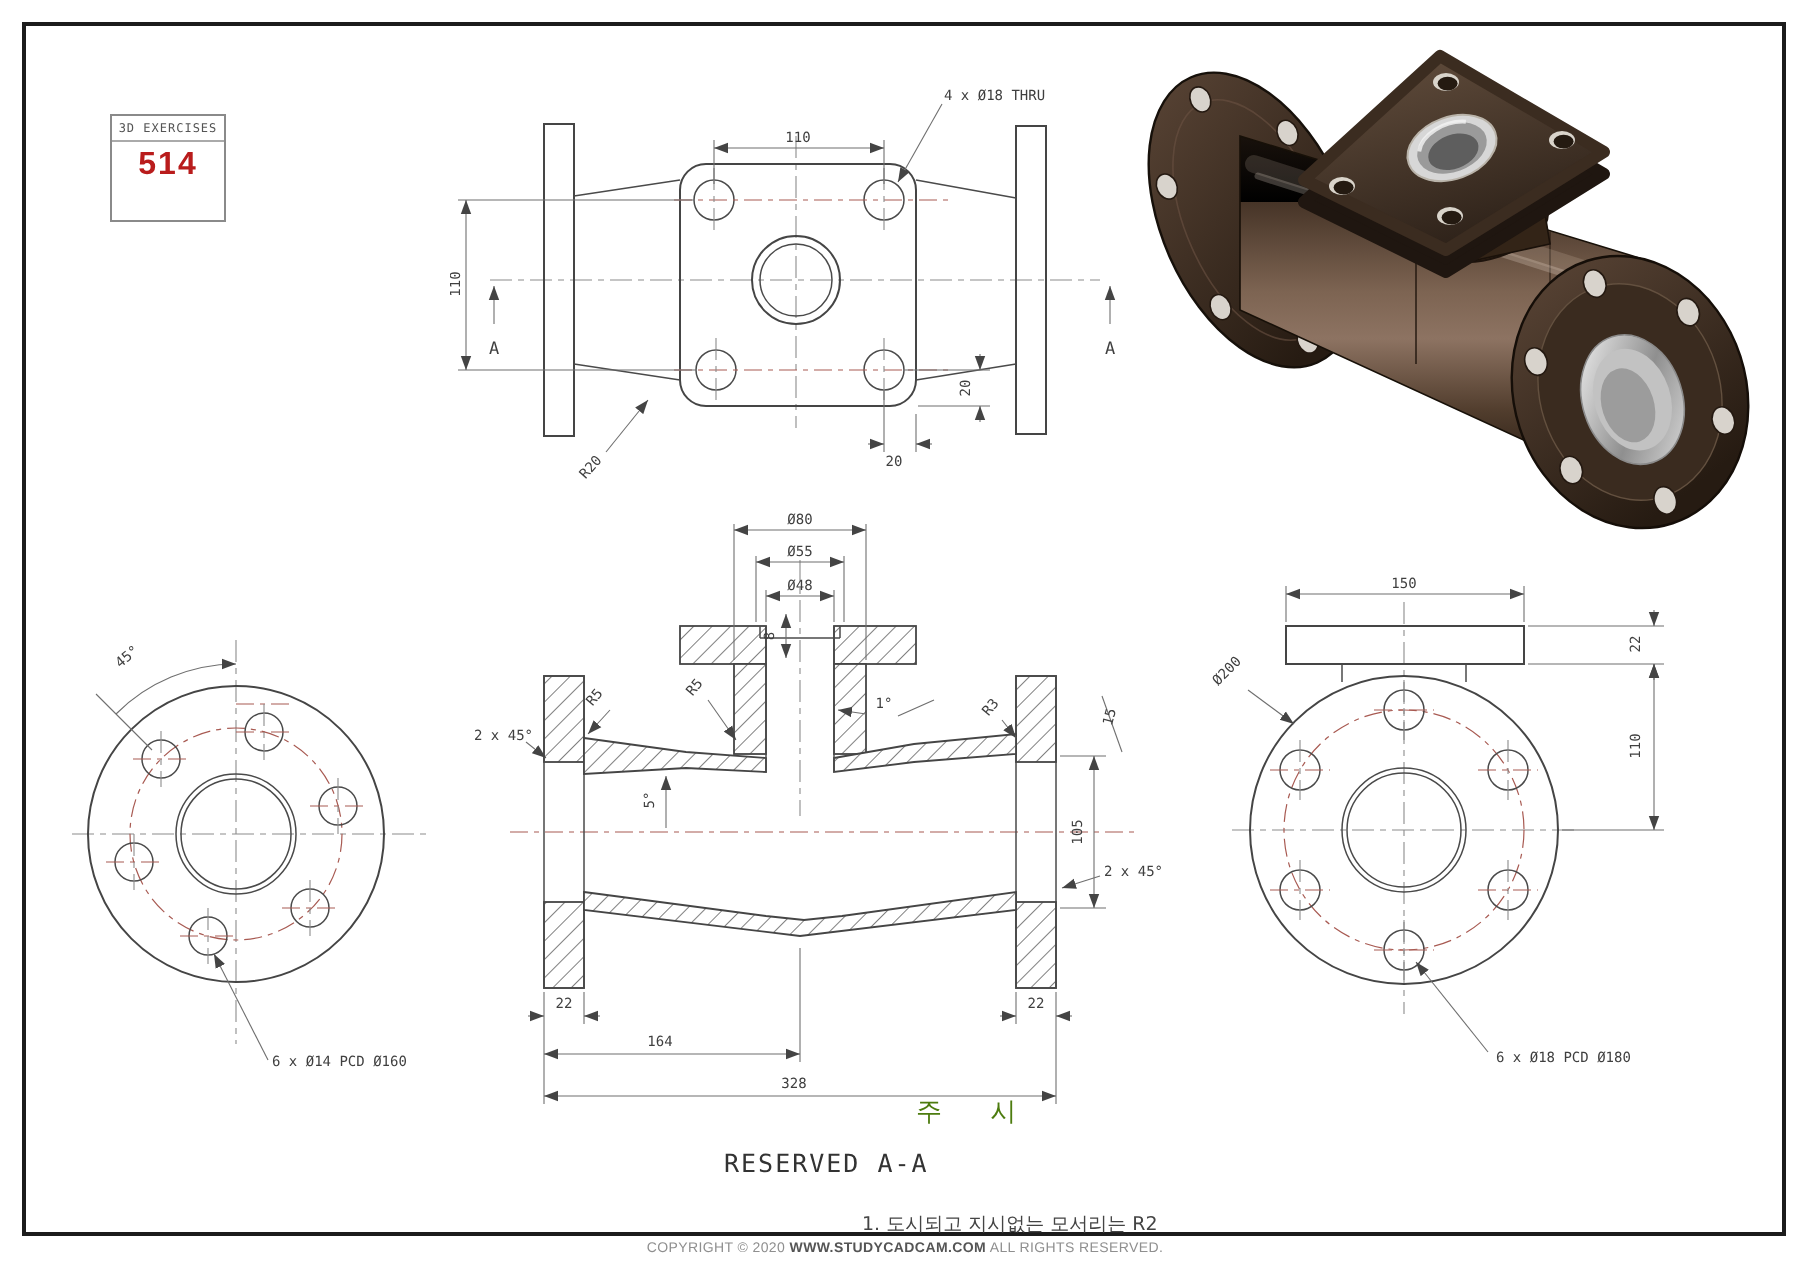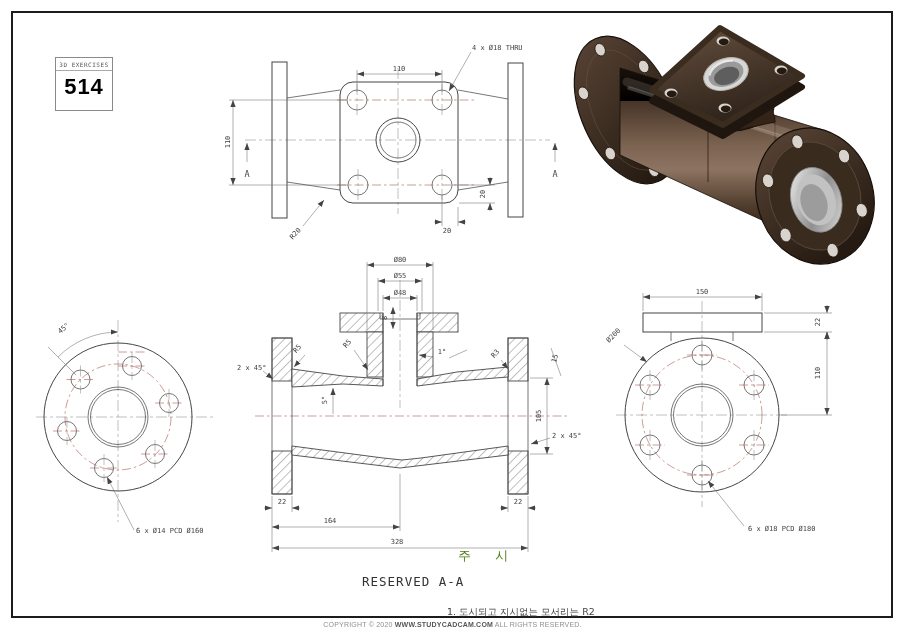--- a/index.html
+++ b/index.html
@@ -3,24 +3,24 @@
 <meta charset="utf-8">
 <style>
   html,body{margin:0;padding:0;background:#e8e8e8;}
   #sheet{position:relative;width:905px;height:640px;background:#ffffff;overflow:hidden;
          font-family:"DejaVu Sans Mono", monospace;color:#3f3f3f;}
   #frame{position:absolute;left:11px;top:11px;width:878px;height:603px;
          border:2.5px solid #1c1c1c;}
   .abs{position:absolute;}
   #exbox{left:55px;top:57px;width:56px;height:52px;border:1.2px solid #8a8a8a;background:#fff;text-align:center;}
   #exbox .lbl{font-size:6px;letter-spacing:.5px;color:#555;border-bottom:1px solid #aaa;padding:3px 1px 2px;font-family:"DejaVu Sans Mono",monospace;}
-  #exbox .num{font-size:22px;font-weight:bold;color:#000000;font-family:"Liberation Sans",sans-serif;letter-spacing:1px;padding-top:3px;}
+  #exbox .num{font-size:16px;font-weight:bold;color:#b91c1c;font-family:"Liberation Sans",sans-serif;letter-spacing:1px;padding-top:3px;}
   #section-title{left:362px;top:574px;font-size:12.5px;letter-spacing:1px;color:#333;}
   #notes-heading{left:458px;top:547px;font-size:13px;letter-spacing:10px;color:#4d7c0f;font-family:"DejaVu Sans",sans-serif;}
-  #note1{left:447px;top:606px;font-size:9.5px;color:#444;z-index:5;font-family:"DejaVu Sans",sans-serif;}
+  #note1{left:431px;top:606px;font-size:9.5px;color:#444;z-index:5;font-family:"DejaVu Sans",sans-serif;}
   #copyright{left:0;top:621px;width:905px;text-align:center;font-size:7px;color:#8f8f8f;
              font-family:"Liberation Sans",sans-serif;letter-spacing:.2px;}
   #copyright b{color:#555;}
   svg text{fill:#3f3f3f;font-family:"DejaVu Sans Mono",monospace;}
   .ol{stroke:#454545;stroke-width:1;fill:none;}
   .ol2{stroke:#4a4a4a;stroke-width:.75;fill:none;}
   .dim{stroke:#6f6f6f;stroke-width:.55;fill:none;}
   .cl{stroke:#8c8c8c;stroke-width:.55;fill:none;stroke-dasharray:11 3 3 3;}
   .clr{stroke:#a85a52;stroke-width:.6;fill:none;stroke-dasharray:9 3 2.5 3;}
   .hat{fill:url(#hatch);stroke:#454545;stroke-width:.9;}

